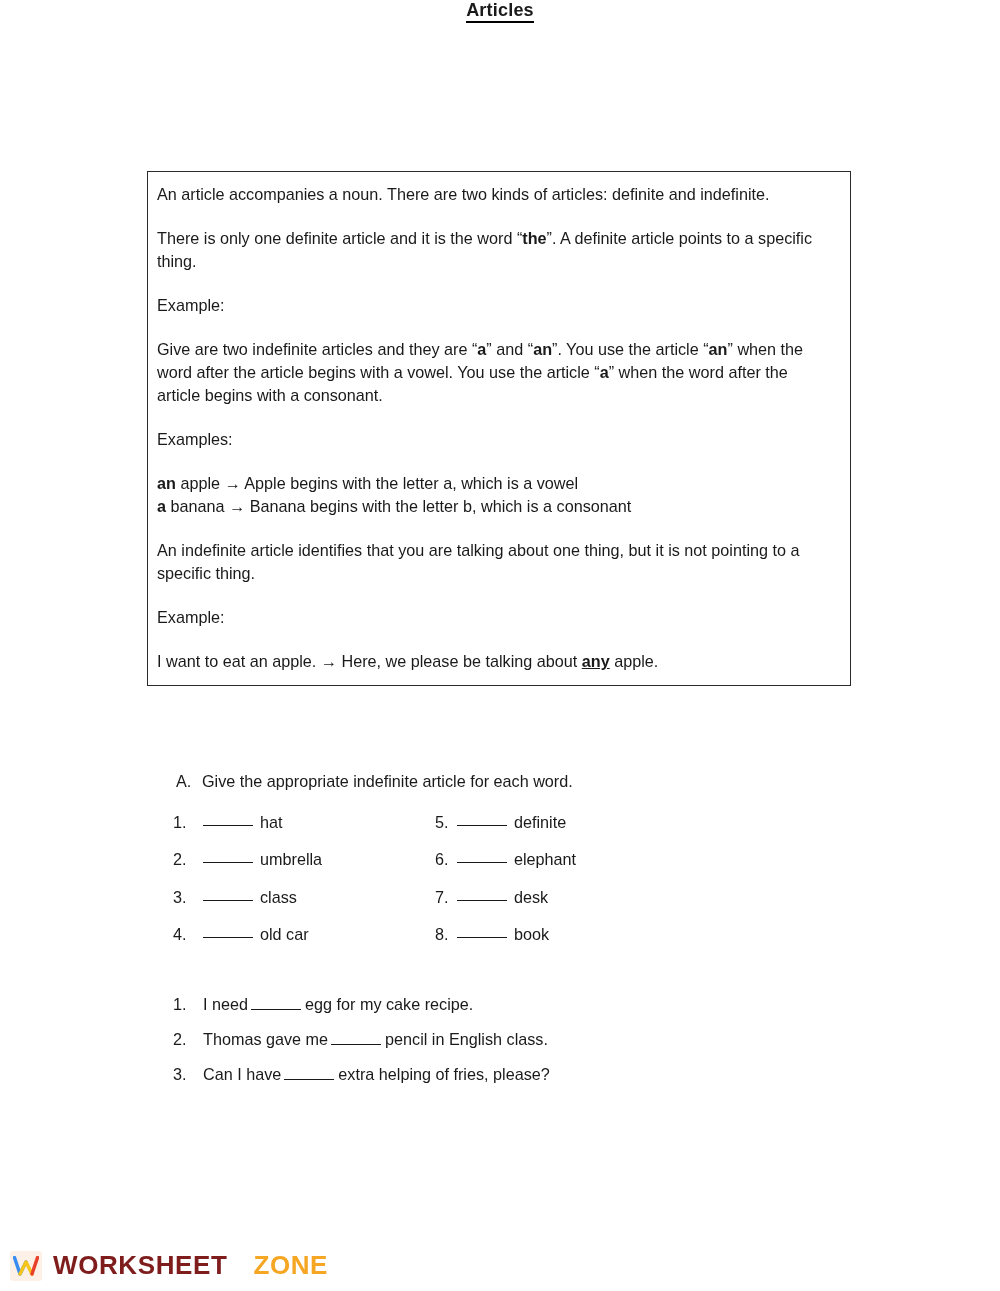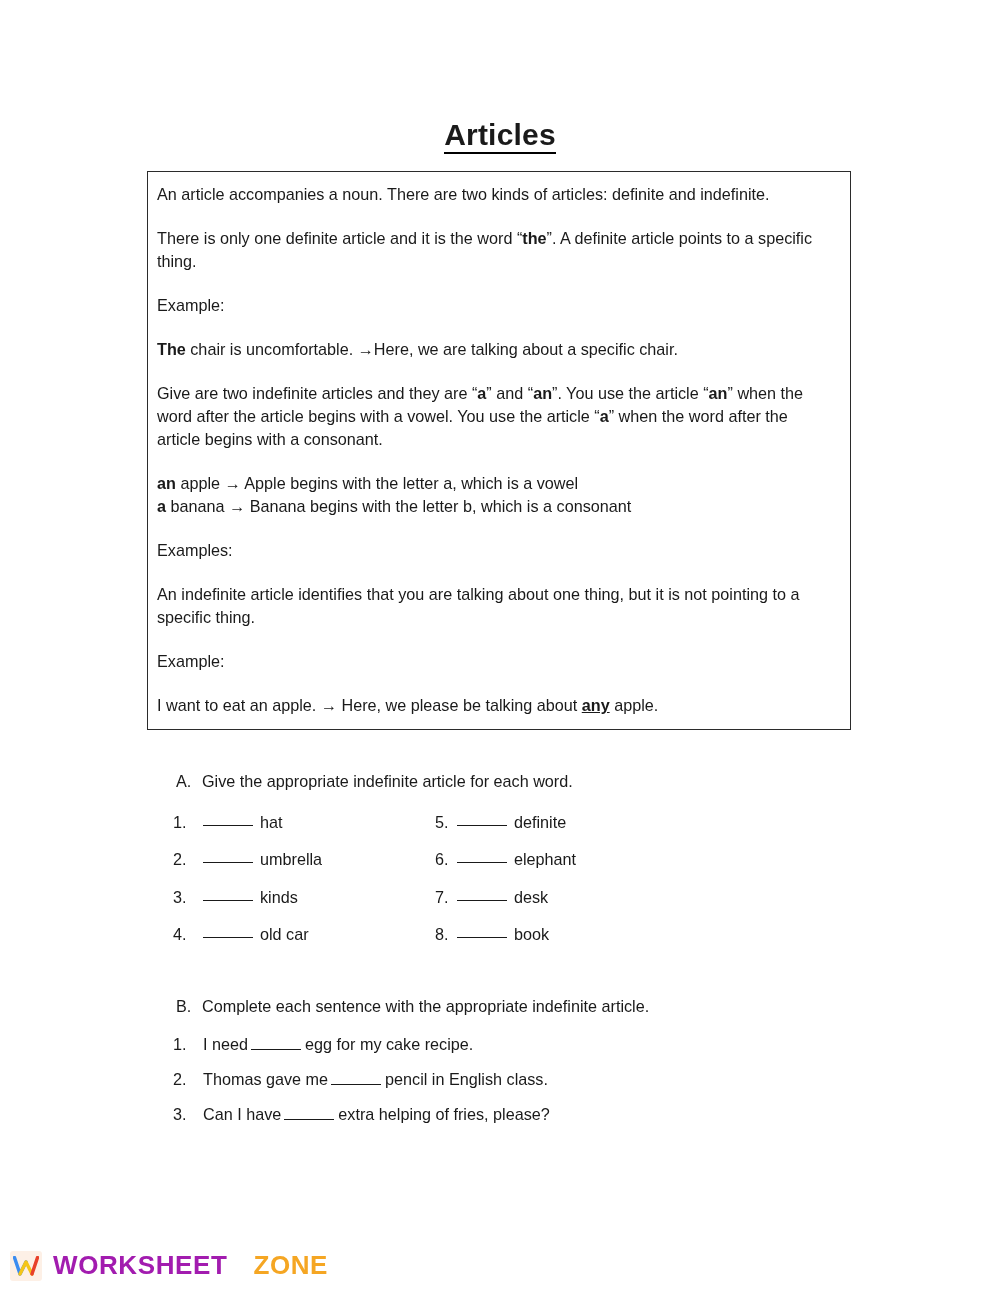--- a/index.html
+++ b/index.html
@@ -16,24 +16,23 @@
     position: relative;
     overflow: hidden;
   }
   .page {
     position: relative;
     width: 1000px;
     height: 1291px;
   }
   .title {
     text-align: center;
-    font-size: 30px;
+    font-size: 18px;
     font-weight: bold;
     margin: 0;
-    padding-top: 118px;
     letter-spacing: 0.2px;
   }
   .title span {
     border-bottom: 2.5px solid #000;
     padding-bottom: 1px;
   }
   .info-box {
     position: absolute;
     left: 147px;
     top: 171px;
@@ -148,24 +147,23 @@
 <div class="page">
 
   <h1 class="title">
     <span>Articles</span>
   </h1>
 
   <div class="info-box" id="info-box">
       <p><span>An article accompanies a noun. There are two kinds of articles: definite and indefinite.</span></p>
       <p><span>There is only one definite article and it is the word “</span><b>the</b><span>”. A definite article points to a specific thing.</span></p>
       <p><span>Example:</span></p>
-      <p><b>The</b><span> chair is uncomfortable. →Here, we are talking about a specific chair.</span></p>
       <p><span>Give are two indefinite articles and they are “</span><b>a</b><span>” and “</span><b>an</b><span>”. You use the article “</span><b>an</b><span>” when the word after the article begins with a vowel. You use the article “</span><b>a</b><span>” when the word after the article begins with a consonant.</span></p>
+      <p><span>Examples:</span></p>
       <p><b>an</b><span> apple → Apple begins with the letter a, which is a vowel</span><br><b>a</b><span> banana → Banana begins with the letter b, which is a consonant</span></p>
-      <p><span>Examples:</span></p>
       <p><span>An indefinite article identifies that you are talking about one thing, but it is not pointing to a specific thing.</span></p>
       <p><span>Example:</span></p>
       <p><span>I want to eat an apple. → Here, we please be talking about </span><b><u>any</u></b><span> apple.</span></p>
     </div>
 
   <div class="sections" id="sections">
       <div>
         <div class="sec-head"><span class="letter">A.</span><span>Give the appropriate indefinite article for each word.</span></div>
         <div class="grid-items">
           <div class="grid-row">
@@ -189,21 +187,21 @@
             <div class="grid-cell right">
               <span class="num">6.</span>
               <span class="blank"></span>
               <span>elephant</span>
             </div>
           </div>
           <div class="grid-row">
             <div class="grid-cell left">
               <span class="num">3.</span>
               <span class="blank"></span>
-              <span>kinds</span>
+              <span>class</span>
             </div>
             <div class="grid-cell right">
               <span class="num">7.</span>
               <span class="blank"></span>
               <span>desk</span>
             </div>
           </div>
           <div class="grid-row">
             <div class="grid-cell left">
               <span class="num">4.</span>
@@ -212,21 +210,20 @@
             </div>
             <div class="grid-cell right">
               <span class="num">8.</span>
               <span class="blank"></span>
               <span>book</span>
             </div>
           </div>
         </div>
       </div>
       <div class="sec-b">
-        <div class="sec-head"><span class="letter">B.</span><span>Complete each sentence with the appropriate indefinite article.</span></div>
         <div class="list-b">
           <div class="row">
             <span class="num">1.</span>
             <span>I need</span>
             <span class="blank inline"></span>
             <span>egg for my cake recipe.</span>
           </div>
           <div class="row">
             <span class="num">2.</span>
             <span>Thomas gave me</span>
@@ -245,17 +242,17 @@
 
   <div class="footer">
     <div class="logo-mark">
       <svg width="26" height="20" viewBox="0 0 26 20" aria-hidden="true">
         <path d="M1.5 1.5 L7 18 L13 6" stroke="#3b8cf0" stroke-width="3.4" fill="none" stroke-linecap="round" stroke-linejoin="round"></path>
         <path d="M7 18 L13 6 L19 18" stroke="#f5c518" stroke-width="3.4" fill="none" stroke-linecap="round" stroke-linejoin="round"></path>
         <path d="M19 18 L24.5 1.5" stroke="#e8402a" stroke-width="3.4" fill="none" stroke-linecap="round" stroke-linejoin="round"></path>
       </svg>
     </div>
     <div class="logo-text">
-      <span id="brand1" style="color: #a21caf;">WORKSHEET</span><span id="brand2" style="color: rgb(245, 166, 35); margin-left: 26px;">ZONE</span>
+      <span id="brand1" style="color: #7f1d1d;">WORKSHEET</span><span id="brand2" style="color: rgb(245, 166, 35); margin-left: 26px;">ZONE</span>
     </div>
   </div>
 
 </div>
 
 </body></html>

